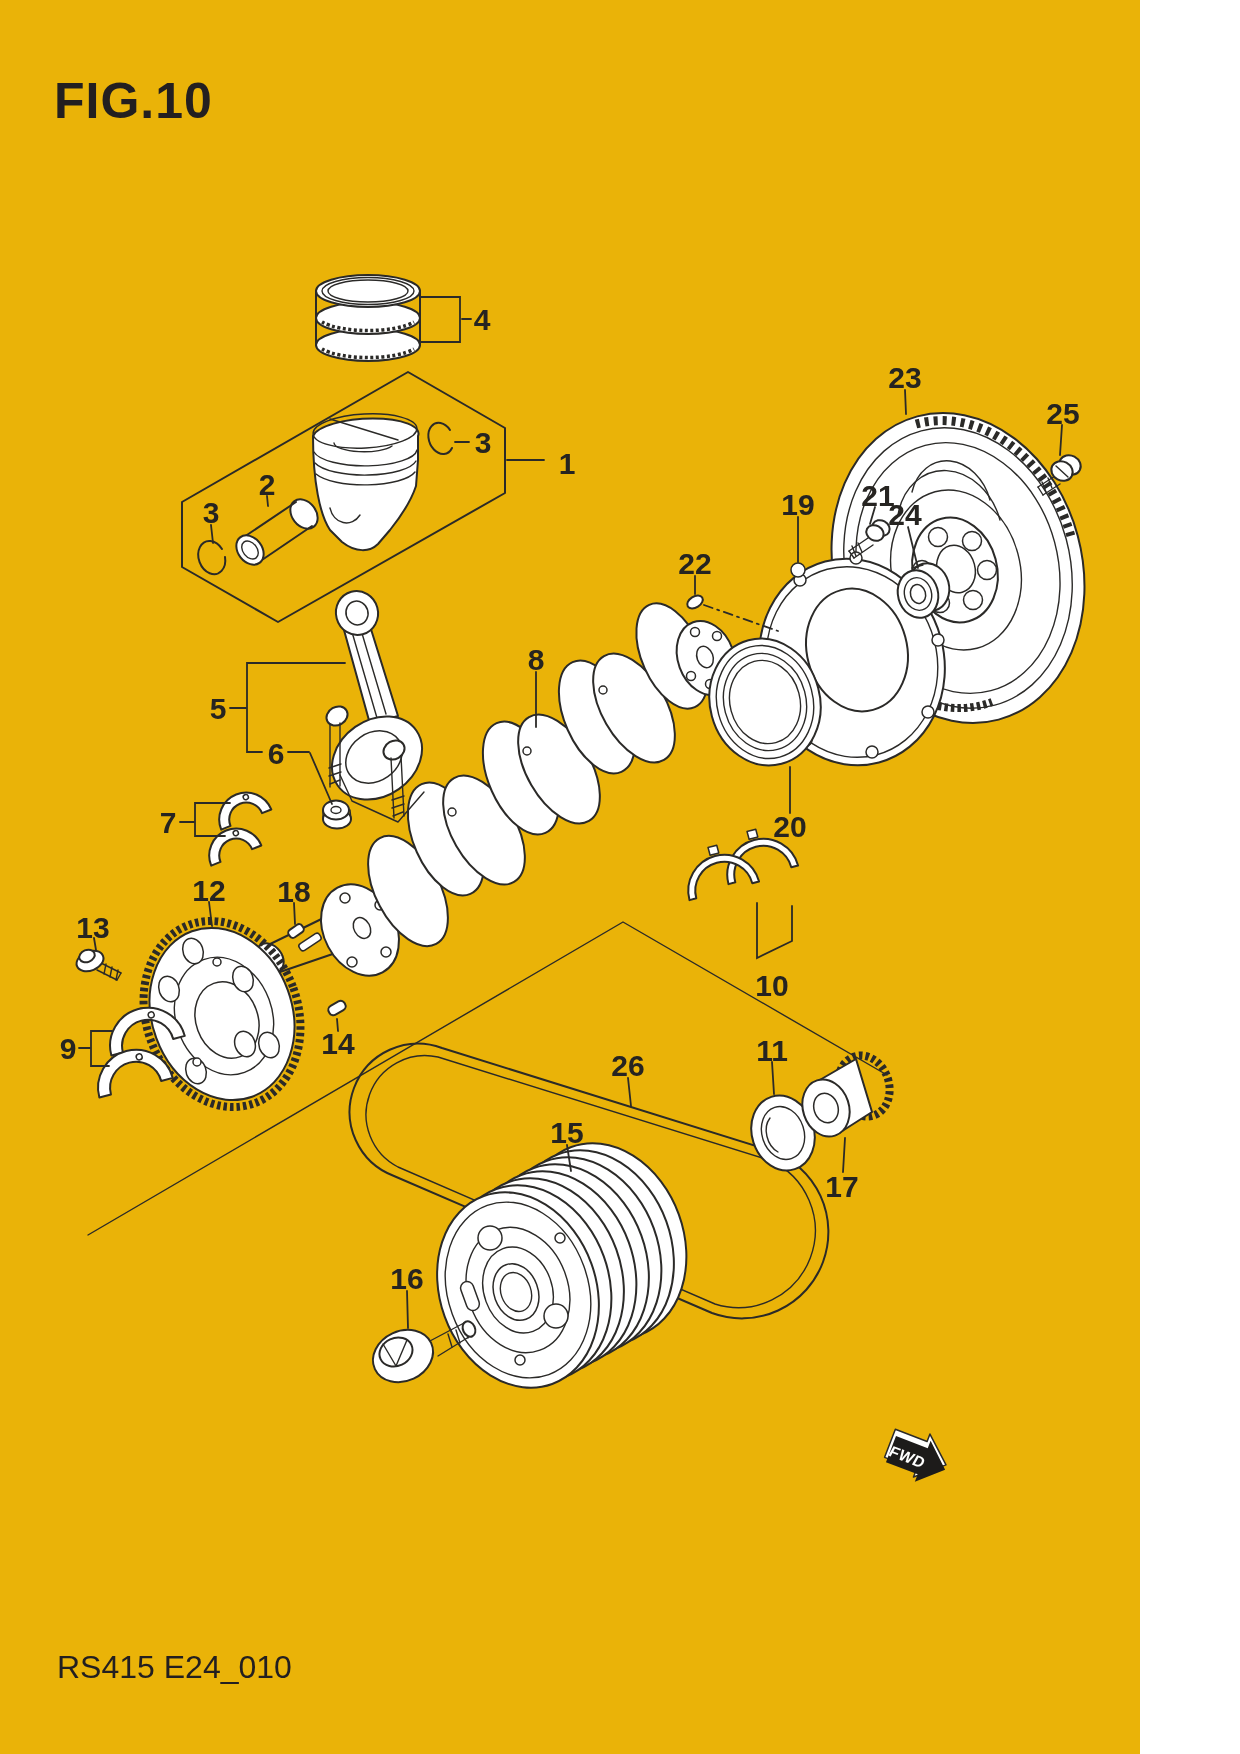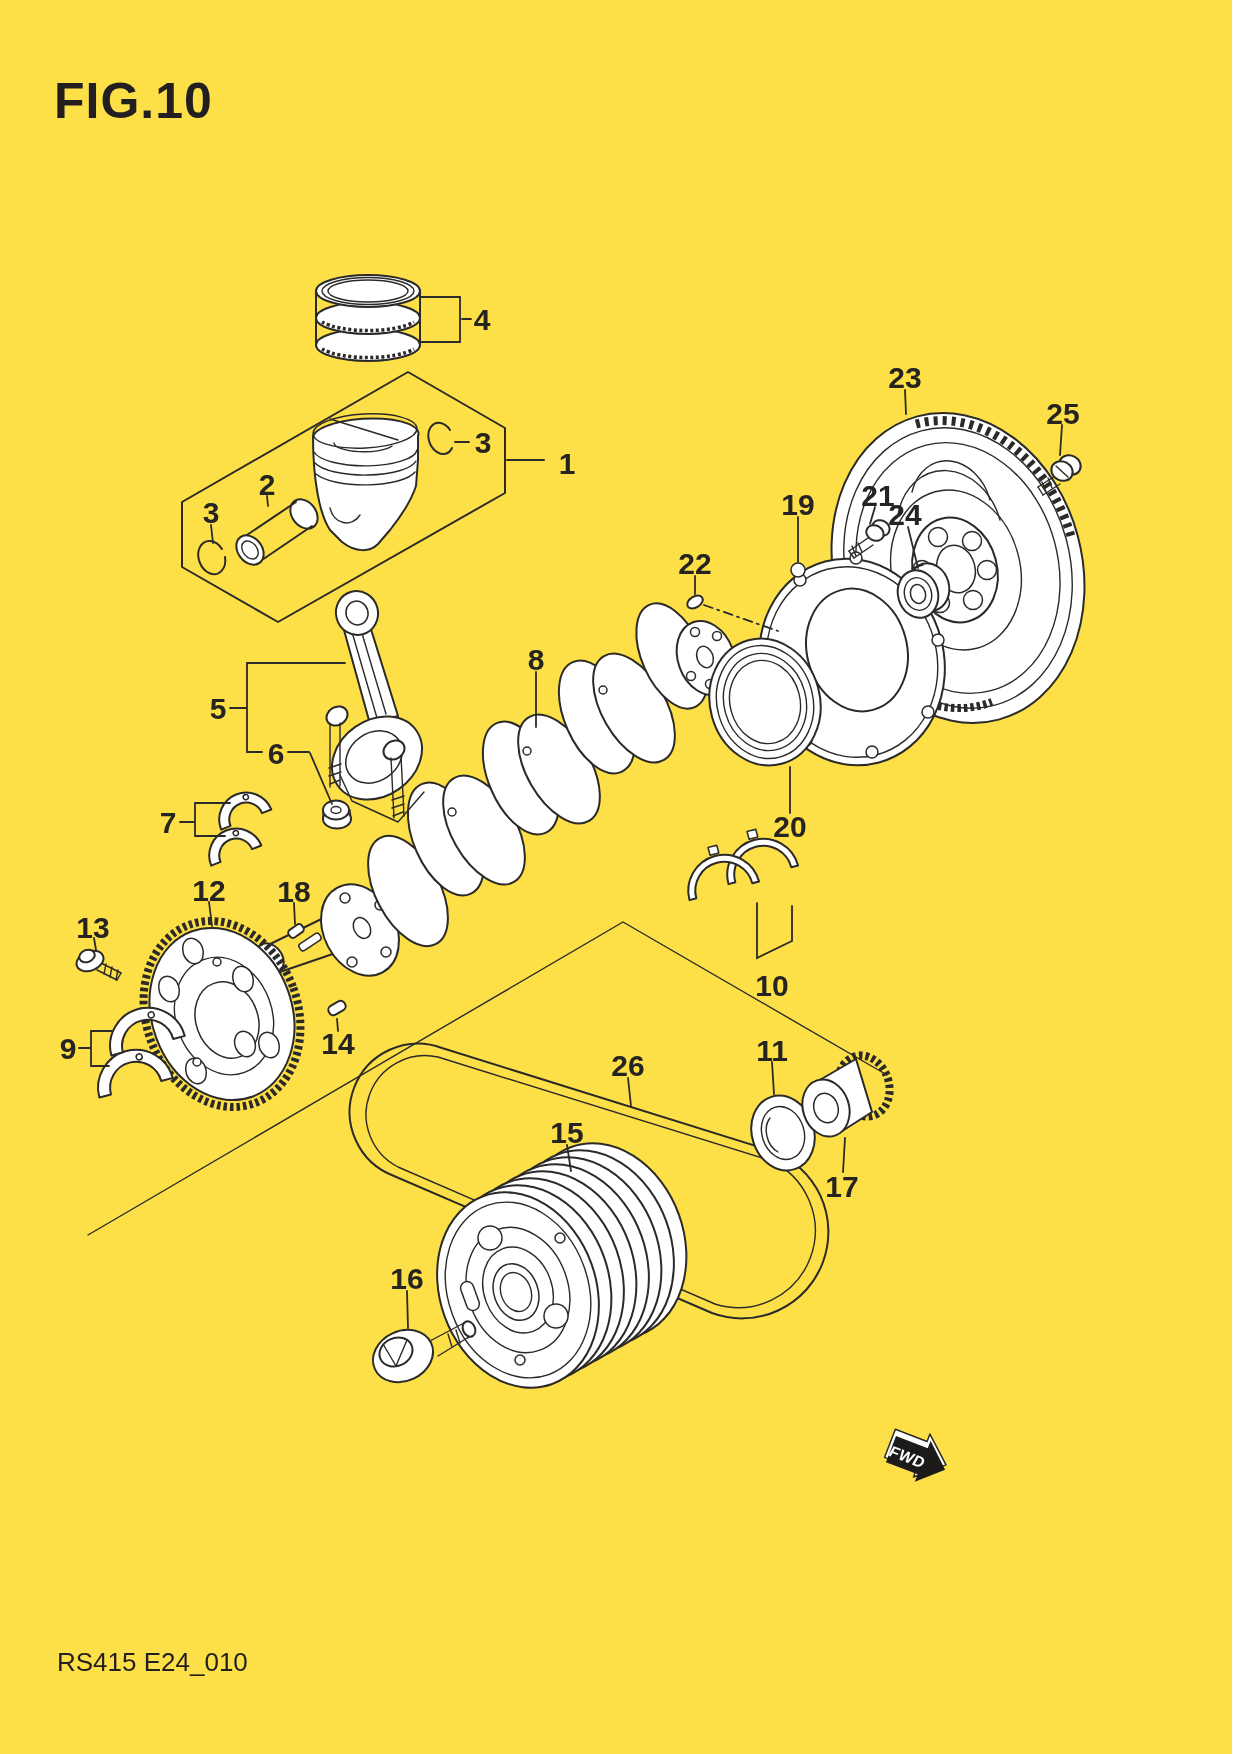--- a/index.html
+++ b/index.html
@@ -1,21 +1,21 @@
 <!DOCTYPE html>
 <html><head>
 <meta charset="utf-8">
 <style>
   html,body{margin:0;padding:0;background:#fff;}
-  #page{position:relative;width:1232px;height:1754px;background:#fde047;overflow:hidden;
+  #page{position:relative;width:1140px;height:1754px;background:#eab308;overflow:hidden;
         font-family:"Liberation Sans",sans-serif;color:#231f20;}
   #page-title{position:absolute;left:54px;top:72px;font-size:50px;font-weight:600;
               letter-spacing:1px;color:#231f20;}
   #footer{position:absolute;left:57px;top:1644px;line-height:1.45;}
-  #footer .code{font-size:26px;font-weight:500;}
+  #footer .code{font-size:32px;font-weight:500;}
   #footer .caption{font-size:28px;font-weight:500;}
   svg{position:absolute;left:0;top:0;}
   .ln{stroke:#2b2a28;fill:none;stroke-width:2;stroke-linecap:round;stroke-linejoin:round;}
   .thin{stroke-width:1.4;}
   .fw{fill:#ffffff;stroke:#2b2a28;stroke-width:2;stroke-linejoin:round;}
   .fw1{fill:#ffffff;stroke:#2b2a28;stroke-width:1.5;stroke-linejoin:round;}
   .ld{stroke:#2b2a28;fill:none;stroke-width:1.8;stroke-linecap:round;}
   .dd{stroke-dasharray:9 5 2 5;}
   .teeth{stroke:#2b2a28;fill:none;stroke-width:9;stroke-dasharray:4 5;}
   .teeth2{stroke:#2b2a28;fill:none;stroke-width:8;stroke-dasharray:3.5 3;}

